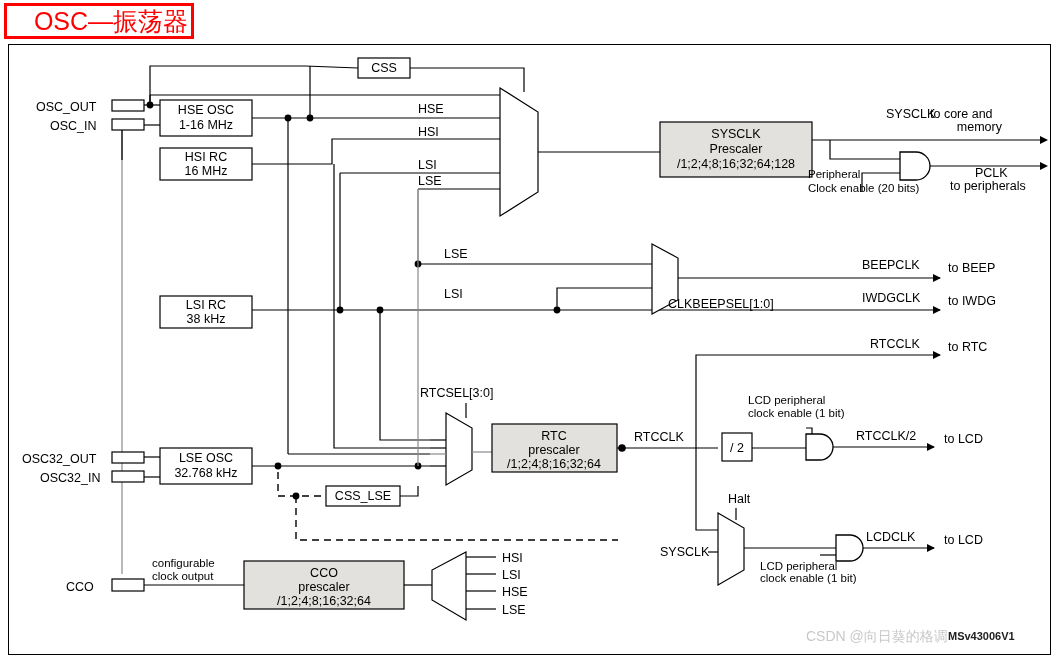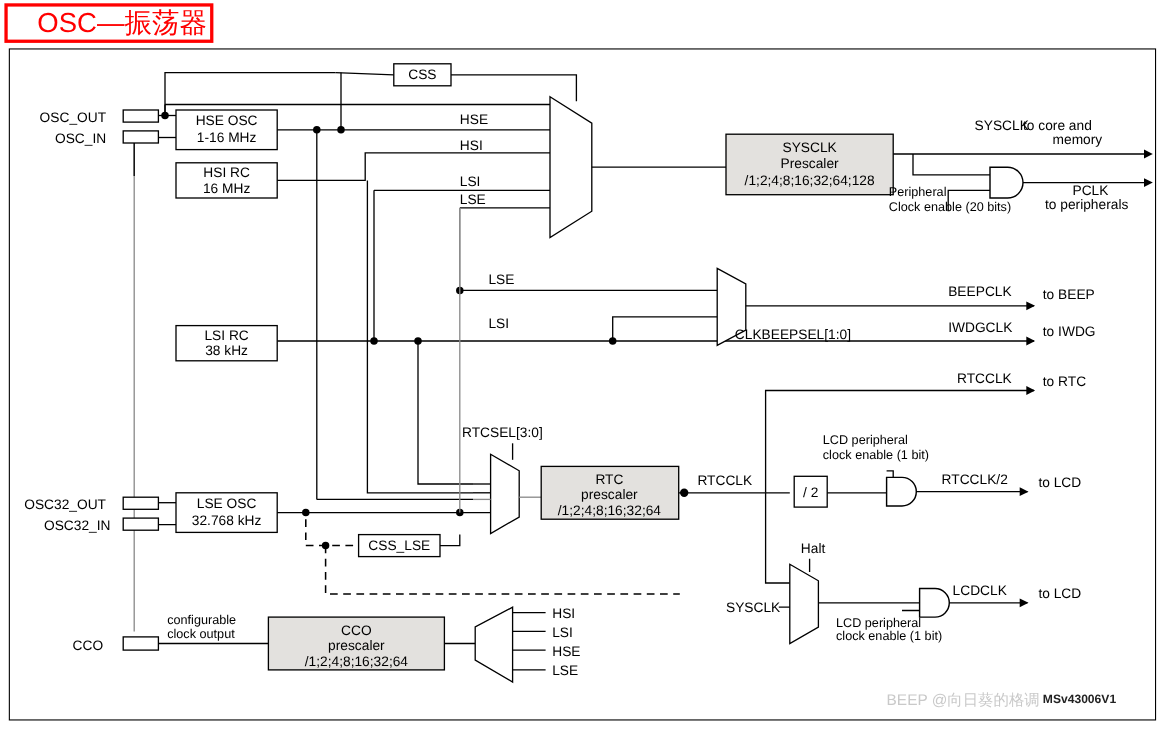--- a/index.html
+++ b/index.html
@@ -261,16 +261,16 @@
     <path class="wire" d="M466 574 L496 574"></path>
     <path class="wire" d="M466 591 L496 591"></path>
     <path class="wire" d="M466 609 L496 609"></path>
     <text class="t" x="502" y="562">HSI</text>
     <text class="t" x="502" y="579">LSI</text>
     <text class="t" x="502" y="596">HSE</text>
     <text class="t" x="502" y="614">LSE</text>
 
   </svg>
 
-  <div class="wm">BEEP @向日葵的格调</div>
+  <div class="wm">CSDN @向日葵的格调</div>
   <div class="msv">MSv43006V1</div>
 
 </div>
 
 </body></html>

